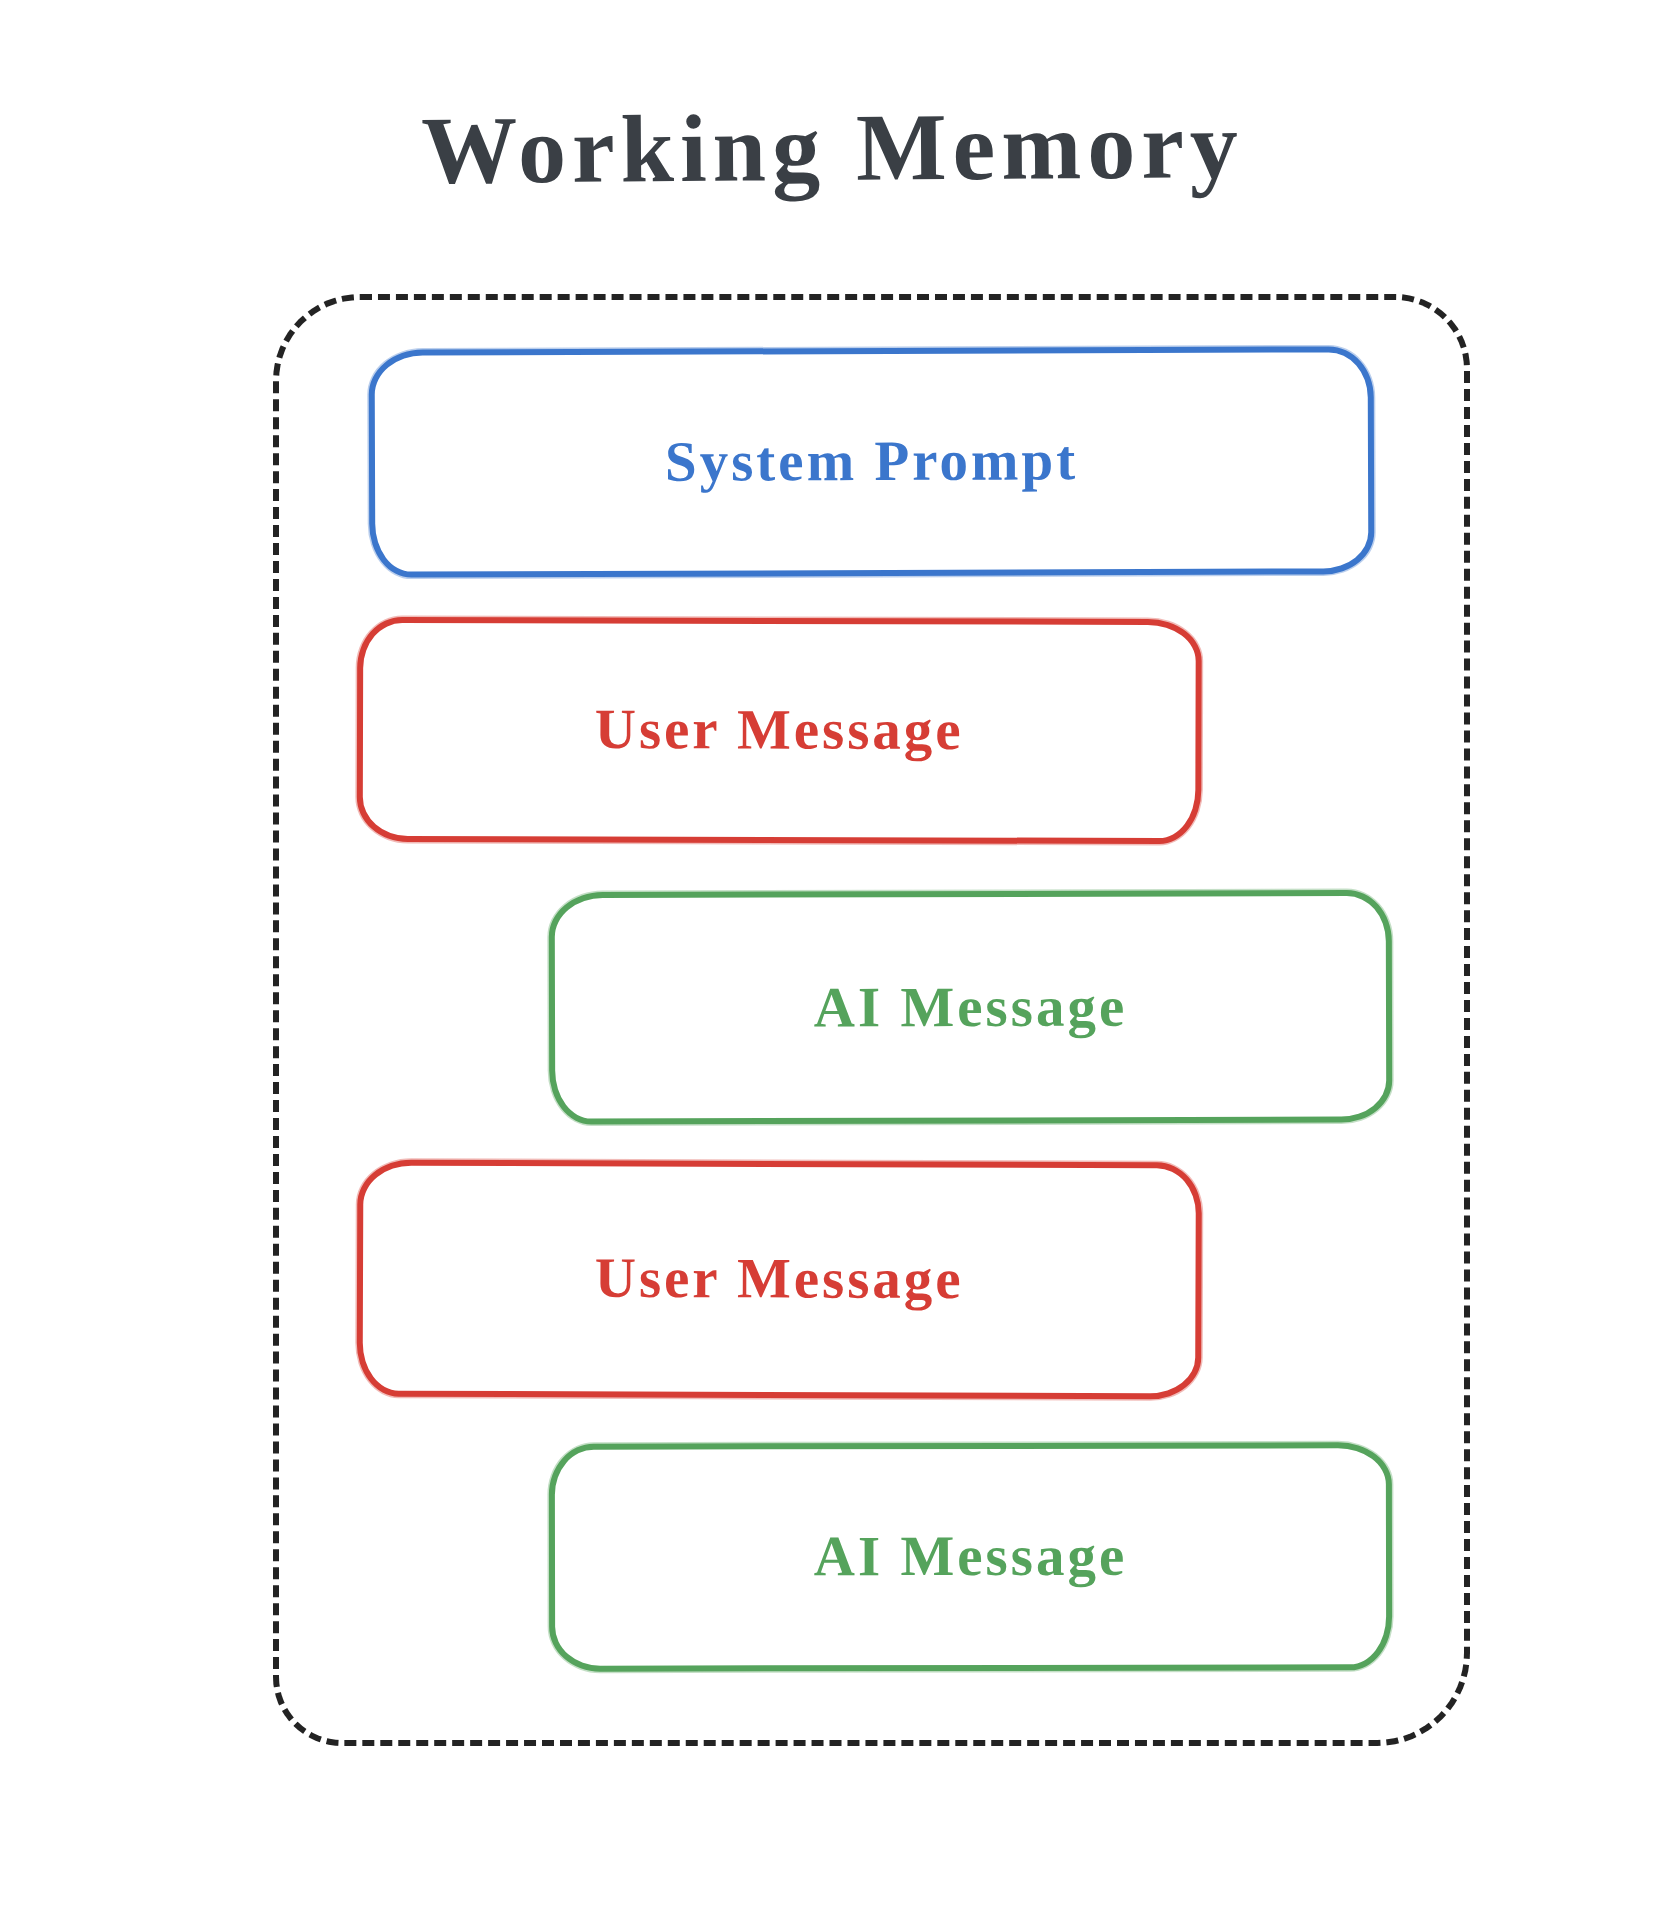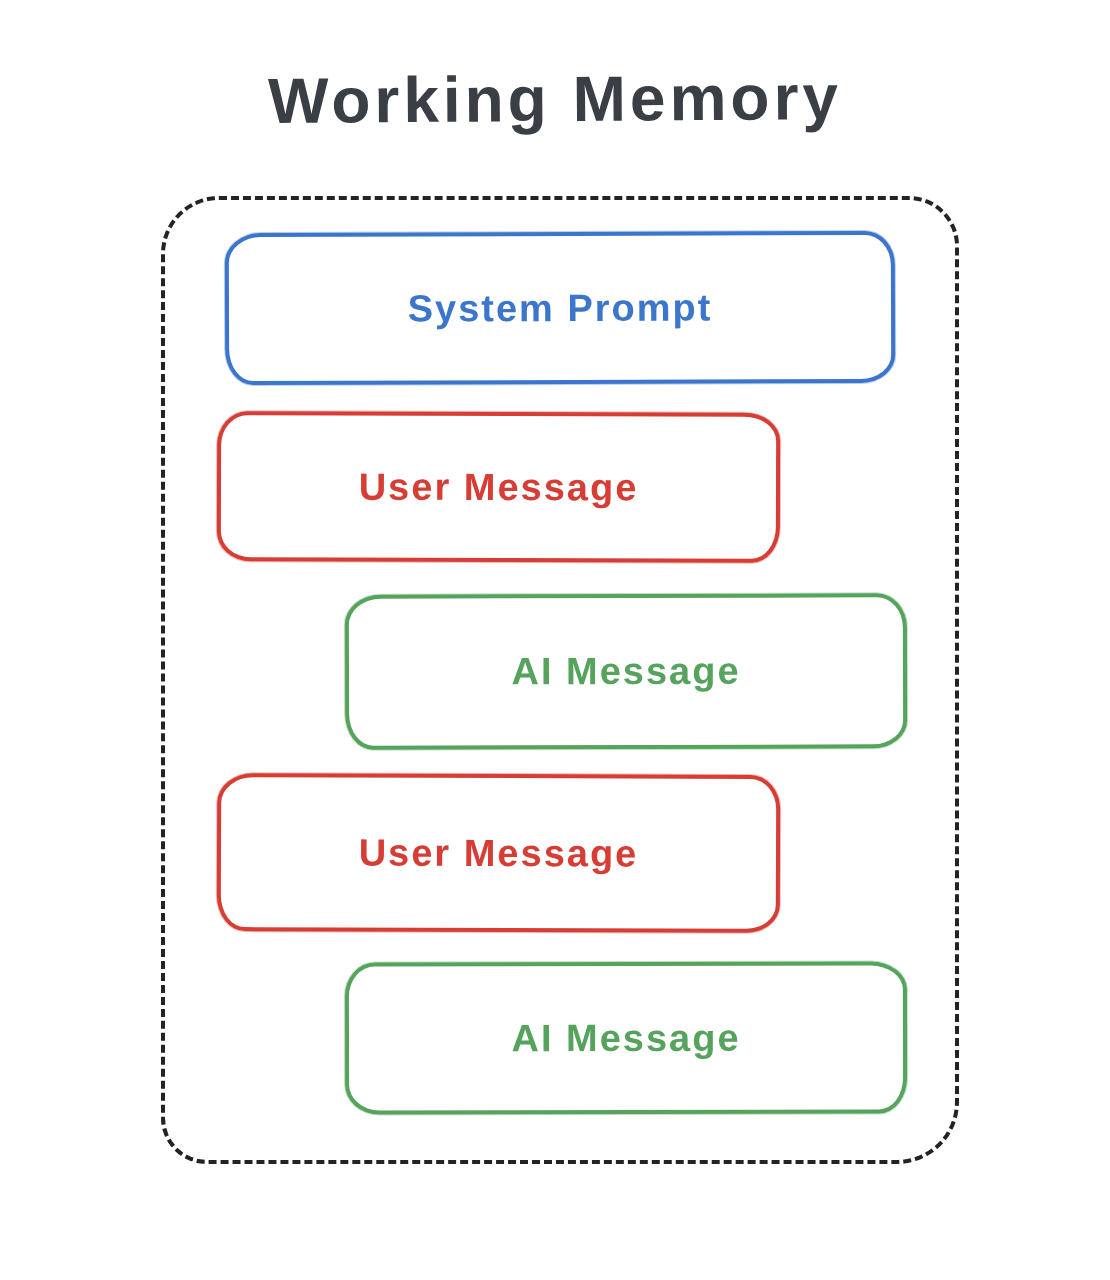--- a/index.html
+++ b/index.html
@@ -5,39 +5,39 @@
   html, body {
     margin: 0;
     padding: 0;
     background: #ffffff;
   }
   .canvas {
     position: relative;
     width: 1110px;
     height: 1280px;
     background: #ffffff;
-    font-family: Liberation Sans, sans-serif;
+    font-family: Liberation Serif, serif;
     overflow: hidden;
   }
   .page-title {
     position: absolute;
     top: 62px;
     left: 0;
     width: 100%;
     text-align: center;
     font-size: 64px;
     font-weight: bold;
     letter-spacing: 4px;
     color: #3a3f45;
     
     transform: rotate(-0.4deg);
   }
   .memory-container {
     position: absolute;
-    left: 161px;
+    left: 182px;
     top: 196px;
     width: 798px;
     height: 968px;
     box-sizing: border-box;
     border: 4px dashed #232323;
     border-radius: 58px 50px 62px 46px;
   }
   .box {
     position: absolute;
     box-sizing: border-box;

